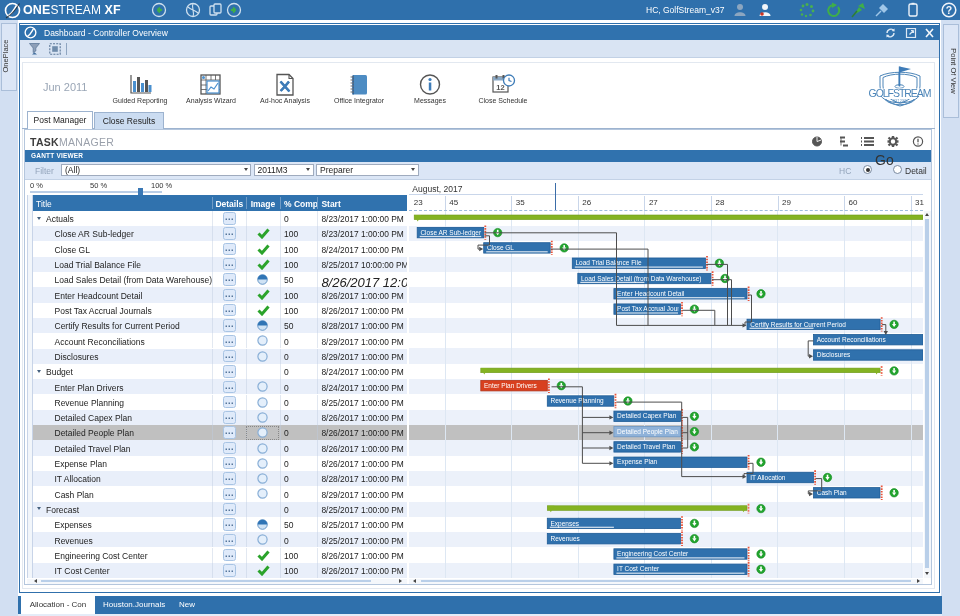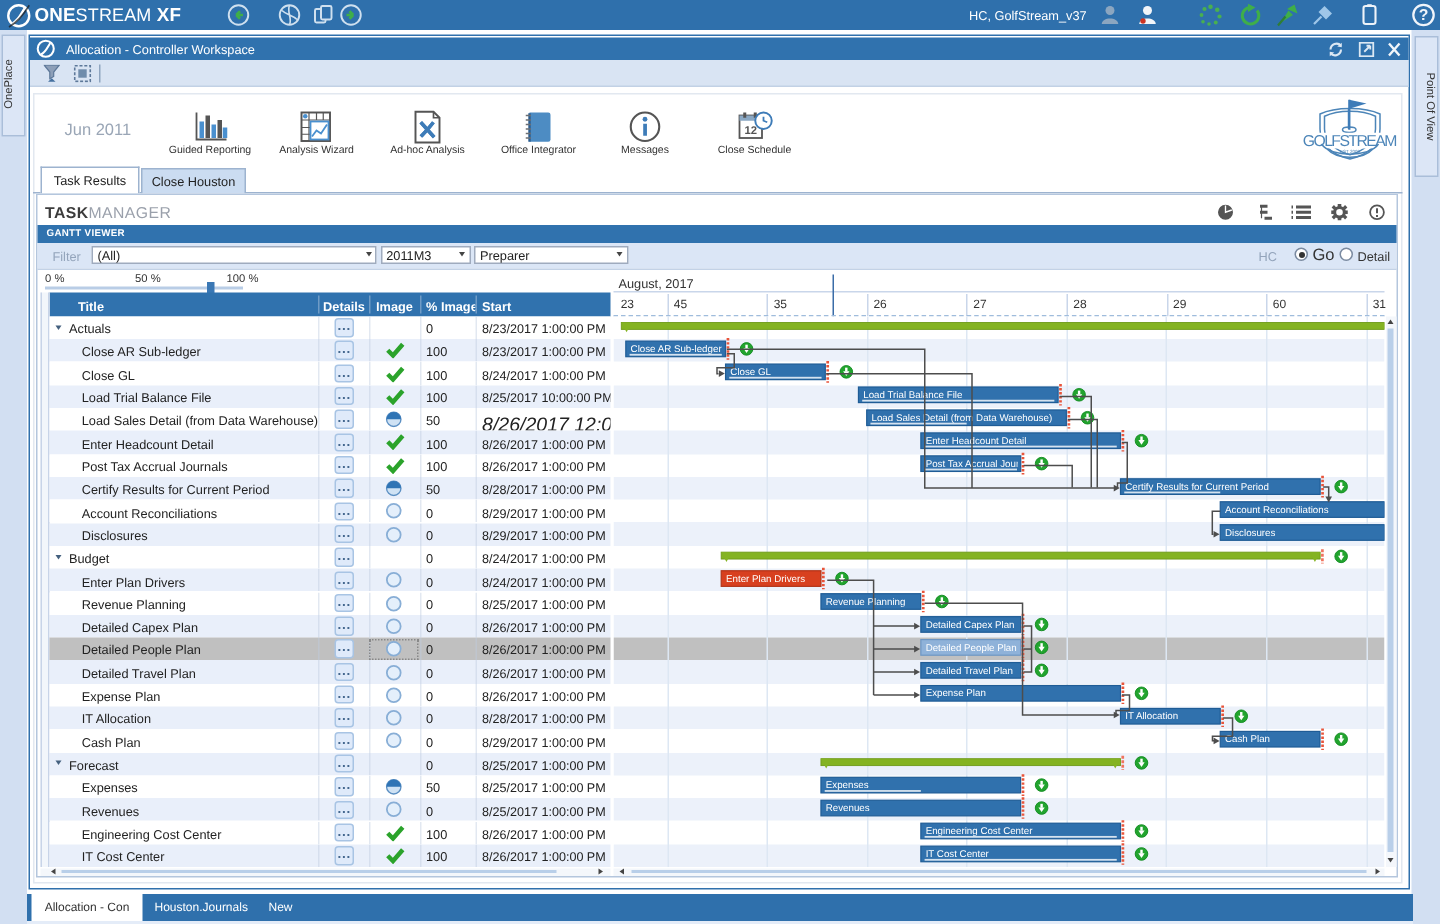--- a/index.html
+++ b/index.html
@@ -69,21 +69,21 @@
 <div class="abs" style="left:941px;top:20px;width:19px;height:596px;background:#d2dff2;"></div>
 <div class="abs" style="left:943px;top:24px;width:16px;height:94px;background:#dce6f6;border:1px solid #aabed9;"></div>
 <div class="abs" style="left:906px;top:64px;width:90px;height:14px;color:#333;font-size:7.5px;transform:rotate(90deg);text-align:center;">Point Of View</div>
 
 <div class="abs" style="left:19px;top:23px;width:921px;height:570px;border:1.5px solid #3070ac;background:#fff;"></div>
 <div class="abs" style="left:20px;top:24.5px;width:919px;height:15.5px;background:#3072ae;">
   <svg class="abs" style="left:4px;top:1.5px;" width="13" height="13" viewBox="0 0 17 17">
     <circle cx="8.5" cy="8.5" r="7" fill="none" stroke="#fff" stroke-width="1.8"></circle>
     <path d="M4.5 13.5 C9 11,10 7,12.5 3.5" fill="none" stroke="#fff" stroke-width="1.8"></path>
   </svg>
-  <div class="abs" style="left:24px;top:3px;color:#fff;font-size:8.5px;">Allocation - Controller Workspace</div>
+  <div class="abs" style="left:24px;top:3px;color:#fff;font-size:8.5px;">Dashboard - Controller Overview</div>
   <svg class="abs" style="left:866px;top:3px;" width="50" height="10" viewBox="0 0 50 10">
     <path d="M1 5 a4 4 0 0 1 7-2.5 M8 5 a4 4 0 0 1 -7 2.5" stroke="#dce8f3" stroke-width="1.4" fill="none"></path>
     <path d="M8.5 0.5 L8.5 3.5 L5.5 3 Z M0.5 9.5 L0.5 6.5 L3.5 7 Z" fill="#dce8f3"></path>
     <rect x="20.5" y="0.5" width="9" height="9" fill="none" stroke="#dce8f3" stroke-width="1.2"></rect>
     <path d="M23.5 6.5 L27.5 2.5 M27.5 2.5 L25 2.5 M27.5 2.5 L27.5 5" stroke="#dce8f3" stroke-width="1.2" fill="none"></path>
     <path d="M40 1 L47 9 M47 1 L40 9" stroke="#f2f6fa" stroke-width="1.6"></path>
   </svg>
 </div>
 <div class="abs" style="left:20px;top:40px;width:919px;height:18px;background:#d9e4f3;border-bottom:1px solid #c2d1e5;">
   <svg class="abs" style="left:9px;top:3px;" width="11" height="12" viewBox="0 0 11 12">
@@ -158,22 +158,22 @@
   <path d="M33.5 2.5 L45 5 L33.5 8.5 Z" fill="#3e7cb8"></path>
   <rect x="32.8" y="2.5" width="1.5" height="20" fill="#3e7cb8"></rect>
   <rect x="1" y="24.5" width="66" height="10.5" fill="#fff"></rect>
   <path d="M15 32 C21 41,47 41,53 32" stroke="#4c85b8" fill="none" stroke-width="1"></path>
   <path d="M19 35.5 C25 42.5,43 42.5,49 35.5" stroke="#4c85b8" fill="none" stroke-width="1"></path>
   <text x="34" y="33" text-anchor="middle" font-size="10.5" fill="#4c85b8" font-family="Liberation Sans" textLength="63">GOLFSTREAM</text>
   <text x="34" y="37.8" text-anchor="middle" font-size="3" fill="#4c85b8" font-family="Liberation Sans">EST 2009</text>
 </svg>
 
 <div class="abs" style="left:22px;top:128px;width:913px;height:1px;background:#9db3cf;"></div>
-<div class="abs" style="left:27px;top:111px;width:66px;height:18px;background:#fff;border:1px solid #9db3cf;border-bottom:none;color:#222;font-size:8.5px;text-align:center;line-height:17px;">Task Results</div>
-<div class="abs" style="left:94px;top:112px;width:70px;height:17px;background:#cbdcf1;border:1px solid #9db3cf;border-bottom:none;color:#222;font-size:8.5px;text-align:center;line-height:16px;">Close Houston</div>
+<div class="abs" style="left:27px;top:111px;width:66px;height:18px;background:#fff;border:1px solid #9db3cf;border-bottom:none;color:#222;font-size:8.5px;text-align:center;line-height:17px;">Post Manager</div>
+<div class="abs" style="left:94px;top:112px;width:70px;height:17px;background:#cbdcf1;border:1px solid #9db3cf;border-bottom:none;color:#222;font-size:8.5px;text-align:center;line-height:16px;">Close Results</div>
 
 <div class="abs" style="left:24px;top:129px;width:908px;height:456px;border:1px solid #b4c6dd;background:#fff;"></div>
 <div class="abs" style="left:30px;top:136px;font-size:10.5px;color:#3c3c3c;letter-spacing:0.3px;"><b>TASK</b><span style="color:#9aa0ab;">MANAGER</span></div>
 <svg class="abs" style="left:812px;top:136px;" width="112" height="11" viewBox="0 0 112 11">
   <g stroke="#555" fill="none">
     <circle cx="5" cy="5.5" r="4.5" fill="#555"></circle>
       <path d="M5 1 V5.5 L9.2 4" stroke="#fff" stroke-width="0.9"></path>
     <path d="M28 1.5 H33 M28 5.5 H33 M31 9.5 H36" stroke-width="2"></path>
       <path d="M29 1.5 V9.5" stroke-width="0.8"></path>
     <g stroke-width="2">
@@ -202,21 +202,21 @@
 <div class="abs" style="left:35px;top:166px;color:#93a4bb;font-size:8.5px;">Filter</div>
 <div class="abs" style="left:61px;top:163.5px;width:190px;height:12.5px;background:#fff;border:1px solid #9fabbe;font-size:8.5px;color:#222;line-height:11px;padding-left:3px;">(All)</div>
 <div class="abs" style="left:253.5px;top:163.5px;width:60px;height:12.5px;background:#fff;border:1px solid #9fabbe;font-size:8.5px;color:#222;line-height:11px;padding-left:3px;">2011M3</div>
 <div class="abs" style="left:316px;top:163.5px;width:103px;height:12.5px;background:#fff;border:1px solid #9fabbe;font-size:8.5px;color:#222;line-height:11px;padding-left:3px;">Preparer</div>
 <div class="abs" style="left:244px;top:168px;width:0;height:0;border-left:2.8px solid transparent;border-right:2.8px solid transparent;border-top:3.5px solid #444;"></div>
 <div class="abs" style="left:306px;top:168px;width:0;height:0;border-left:2.8px solid transparent;border-right:2.8px solid transparent;border-top:3.5px solid #444;"></div>
 <div class="abs" style="left:411px;top:168px;width:0;height:0;border-left:2.8px solid transparent;border-right:2.8px solid transparent;border-top:3.5px solid #444;"></div>
 <div class="abs" style="left:839px;top:166px;color:#93a4bb;font-size:8.5px;">HC</div>
 <div class="abs" style="left:863px;top:165px;width:9px;height:9px;border-radius:50%;background:#fff;border:1px solid #7a8aa0;"></div>
 <div class="abs" style="left:865.5px;top:167.5px;width:4px;height:4px;border-radius:50%;background:#333;"></div>
-<div class="abs" style="left:875px;top:164px;color:#333;font-size:11px;">Go</div>
+<div class="abs" style="left:875px;top:152px;color:#333;font-size:14px;">Go</div>
 <div class="abs" style="left:893px;top:165px;width:9px;height:9px;border-radius:50%;background:#fff;border:1px solid #7a8aa0;"></div>
 <div class="abs" style="left:905px;top:166px;color:#333;font-size:8.5px;">Detail</div>
 
 <div class="abs" style="left:25px;top:178.5px;width:906px;height:1px;background:#c3d2e6;"></div>
 <div class="abs" style="left:30px;top:181px;color:#333;font-size:7.5px;">0 %</div>
 <div class="abs" style="left:90px;top:181px;color:#333;font-size:7.5px;">50 %</div>
 <div class="abs" style="left:151px;top:181px;color:#333;font-size:7.5px;">100 %</div>
 <div class="abs" style="left:30px;top:191px;width:132px;height:1.5px;background:#b9cde6;"></div>
 <div class="abs" style="left:138px;top:188px;width:5px;height:8px;background:#3a78b5;"></div>
 <div class="abs" style="left:409.3px;top:182px;width:513.7px;height:13px;border-bottom:1px solid #c9d6ea;"></div>
@@ -234,24 +234,24 @@
 <div class="abs" style="left:711.0px;top:195.5px;width:1px;height:15px;background:#c9d6ea;"></div>
 <div class="abs" style="left:715.5px;top:197.5px;color:#333;font-size:8px;">28</div>
 <div class="abs" style="left:777.5px;top:195.5px;width:1px;height:15px;background:#c9d6ea;"></div>
 <div class="abs" style="left:782.0px;top:197.5px;color:#333;font-size:8px;">29</div>
 <div class="abs" style="left:844.0px;top:195.5px;width:1px;height:15px;background:#c9d6ea;"></div>
 <div class="abs" style="left:848.5px;top:197.5px;color:#333;font-size:8px;">60</div>
 <div class="abs" style="left:910.6px;top:195.5px;width:1px;height:15px;background:#c9d6ea;"></div>
 <div class="abs" style="left:915.1px;top:197.5px;color:#333;font-size:8px;">31</div>
 <div class="abs" style="left:409.3px;top:210.3px;width:513.7px;height:0;border-top:1px dashed #9fbcdc;"></div>
 <div class="abs" style="left:32.5px;top:195.0px;width:374.0px;height:15.8px;background:#3072ae;"></div>
-<div class="abs" style="left:36px;top:198.5px;width:170px;overflow:hidden;color:#fff;font-size:8.5px;font-weight:bold;white-space:nowrap;margin-left:16px;">Title</div>
+<div class="abs" style="left:36px;top:198.5px;width:170px;overflow:hidden;color:#fff;font-size:8.5px;font-weight:normal;white-space:nowrap;">Title</div>
 <div class="abs" style="left:215.4px;top:198.5px;width:30px;overflow:hidden;color:#fff;font-size:8.5px;font-weight:bold;white-space:nowrap;">Details</div>
 <div class="abs" style="left:250.7px;top:198.5px;width:28px;overflow:hidden;color:#fff;font-size:8.5px;font-weight:bold;white-space:nowrap;">Image</div>
-<div class="abs" style="left:284px;top:198.5px;width:33px;overflow:hidden;color:#fff;font-size:8.5px;font-weight:bold;white-space:nowrap;">% Image</div>
+<div class="abs" style="left:284px;top:198.5px;width:33px;overflow:hidden;color:#fff;font-size:8.5px;font-weight:bold;white-space:nowrap;">% Comp</div>
 <div class="abs" style="left:321.4px;top:198.5px;width:80px;overflow:hidden;color:#fff;font-size:8.5px;font-weight:bold;white-space:nowrap;">Start</div>
 <div class="abs" style="left:212.2px;top:196.5px;width:1px;height:12.8px;background:#6f9bc6;"></div>
 <div class="abs" style="left:245.9px;top:196.5px;width:1px;height:12.8px;background:#6f9bc6;"></div>
 <div class="abs" style="left:279.8px;top:196.5px;width:1px;height:12.8px;background:#6f9bc6;"></div>
 <div class="abs" style="left:317.3px;top:196.5px;width:1px;height:12.8px;background:#6f9bc6;"></div>
 <div class="abs" style="left:26.5px;top:195.0px;width:6px;height:383.1px;background:#f2f6fb;border-left:1px solid #c8d4e8;border-right:1px solid #c8d4e8;"></div>
 <div class="abs" style="left:32.5px;top:210.8px;width:374.0px;height:15.30px;background:#ffffff;overflow:hidden;">
     <div class="abs" style="left:4.5px;top:5.8px;width:0;height:0;border-left:2.9px solid transparent;border-right:2.9px solid transparent;border-top:3.8px solid #44607e;"></div>
     <div class="abs" style="left:13.5px;top:3.4px;color:#222;font-size:8.5px;white-space:nowrap;">Actuals</div>
     <div class="abs" style="left:190.5px;top:1.4px;width:13px;height:12.4px;background:#dfeafa;border:1px solid #a8c4e4;border-radius:2.5px;color:#44678e;font-size:9px;font-weight:bold;text-align:center;line-height:8px;letter-spacing:0.5px;">...</div>

